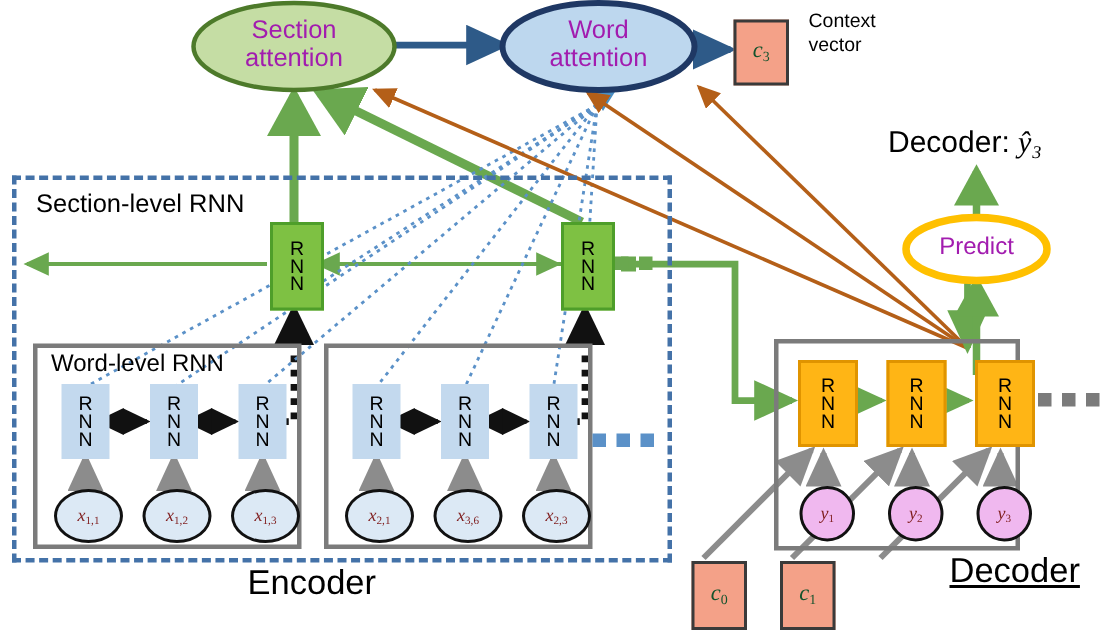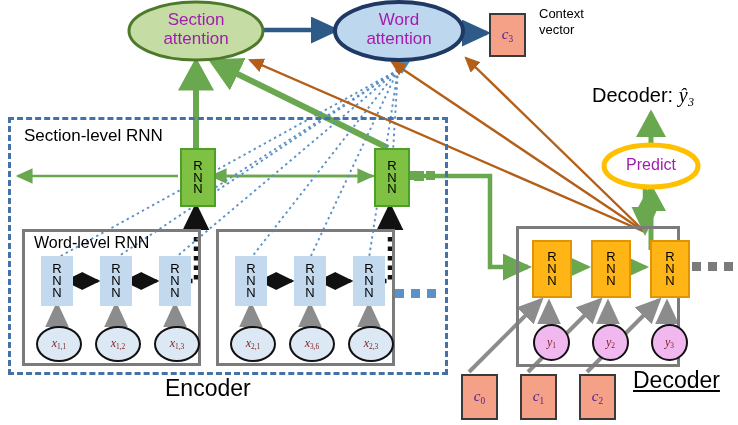--- a/index.html
+++ b/index.html
@@ -22,21 +22,21 @@
   .rnn-dec{background:#ffb515;border:2px solid #e09400;}
 
   
   .circ{position:absolute;border-radius:50%;display:flex;align-items:center;
         justify-content:center;font-size:12px;color:#7f1d1d;}
   .circ-x{background:#dce9f5;border:2.2px solid #111;}
   .circ-y{background:#f0b8ef;border:2.2px solid #111;}
 
   
   .cvec{position:absolute;background:#f4a188;border:2px solid #3a3a3a;
-        display:flex;align-items:center;justify-content:center;font-size:15px;color:#4c1d95;}
+        display:flex;align-items:center;justify-content:center;font-size:15px;color:#14532d;}
 
   
   .cap{position:absolute;color:#000;}
 
   
   .frame-gray{position:absolute;border:3.5px solid #7b7b7b;background:transparent;}
   .frame-dash{position:absolute;border:3px dashed #4472a8;background:transparent;}
 
   
   .dots{position:absolute;display:flex;gap:7px;align-items:center;}
@@ -343,17 +343,14 @@
   <div class="circ circ-y" style="left:651px;top:324px;width:33px;height:33px;">
     <span class="it"><span>y</span><span class="sub">3</span></span>
   </div>
 
   <div class="cvec" style="left:461px;top:374px;width:33px;height:42px;">
     <span class="it"><span>c</span><span class="sub">0</span></span>
   </div>
   <div class="cvec" style="left:520px;top:374px;width:33px;height:42px;">
     <span class="it"><span>c</span><span class="sub">1</span></span>
   </div>
-  <div class="cvec" style="left:579px;top:374px;width:33px;height:42px;">
-    <span class="it"><span>c</span><span class="sub">2</span></span>
-  </div>
 
 </div>
 
 </body></html>

